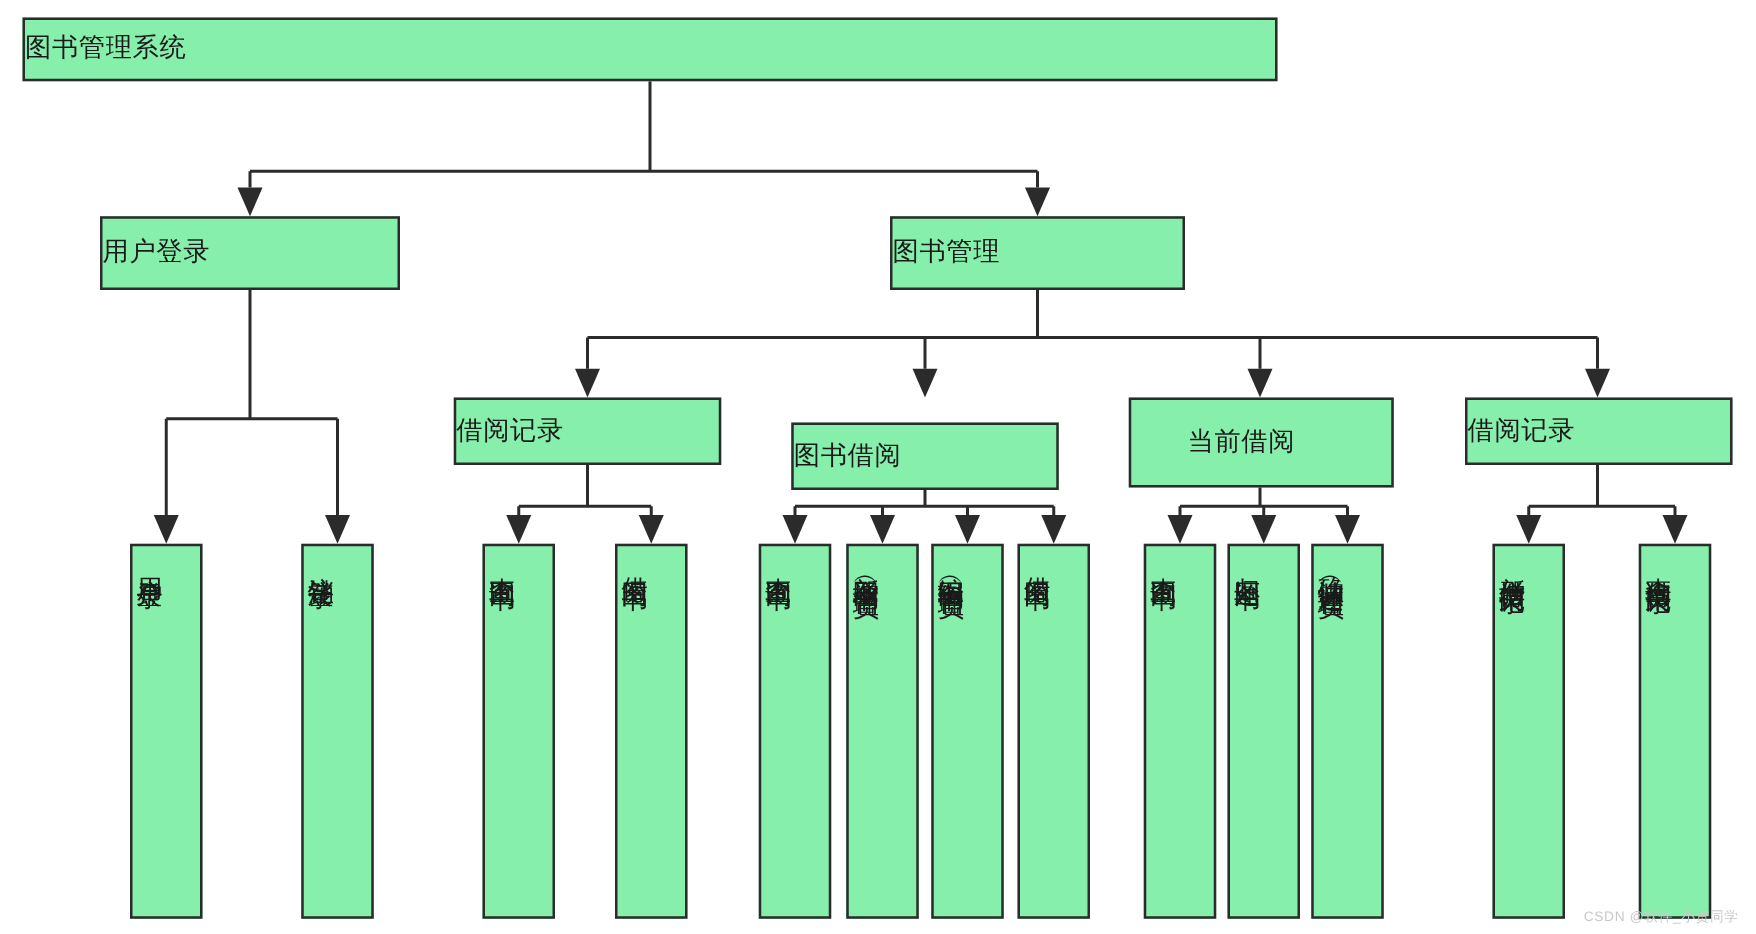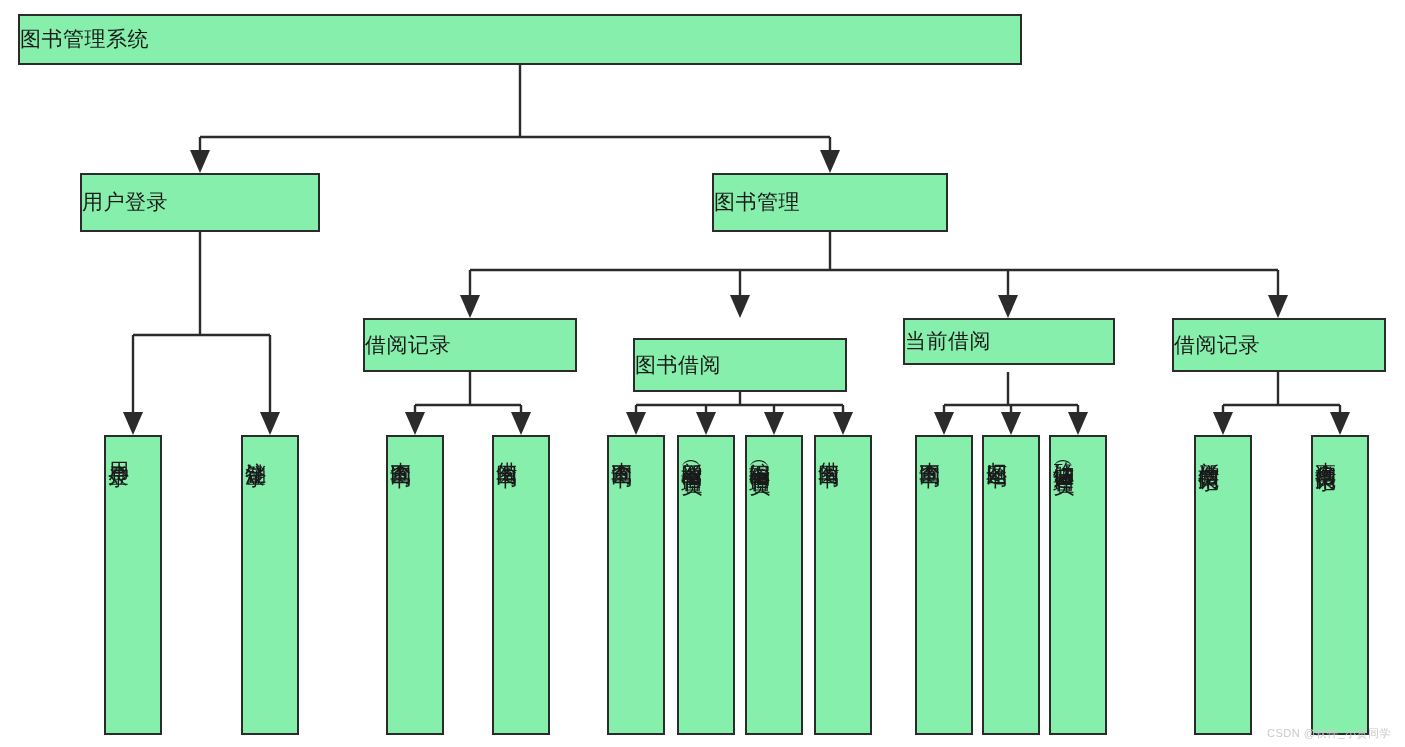--- a/index.html
+++ b/index.html
@@ -156,21 +156,21 @@
   <div class="node horizontal" style="left:712px; top:173px; width:236px; height:59px;">
     <span class="label">图书管理</span>
   </div>
 
   <div class="node horizontal" style="left:363px; top:318px; width:214px; height:54px;">
     <span class="label">借阅记录</span>
   </div>
   <div class="node horizontal" style="left:633px; top:318px; width:214px; height:54px;margin-top:20px;">
     <span class="label">图书借阅</span>
   </div>
-  <div class="node horizontal" style="left:903px; top:318px; width:212px; height:47px;">
+  <div class="node horizontal" style="left:903px; top:318px; width:212px; height:72px;padding-left:45px;">
     <span class="label">当前借阅</span>
   </div>
   <div class="node horizontal" style="left:1172px; top:318px; width:214px; height:54px;">
     <span class="label">借阅记录</span>
   </div>
 
   <div class="node vertical" style="left:104px; top:435px; width:58px; height:300px;">
     <span class="label">用户登录</span>
   </div>
   <div class="node vertical" style="left:241px; top:435px; width:58px; height:300px;">

